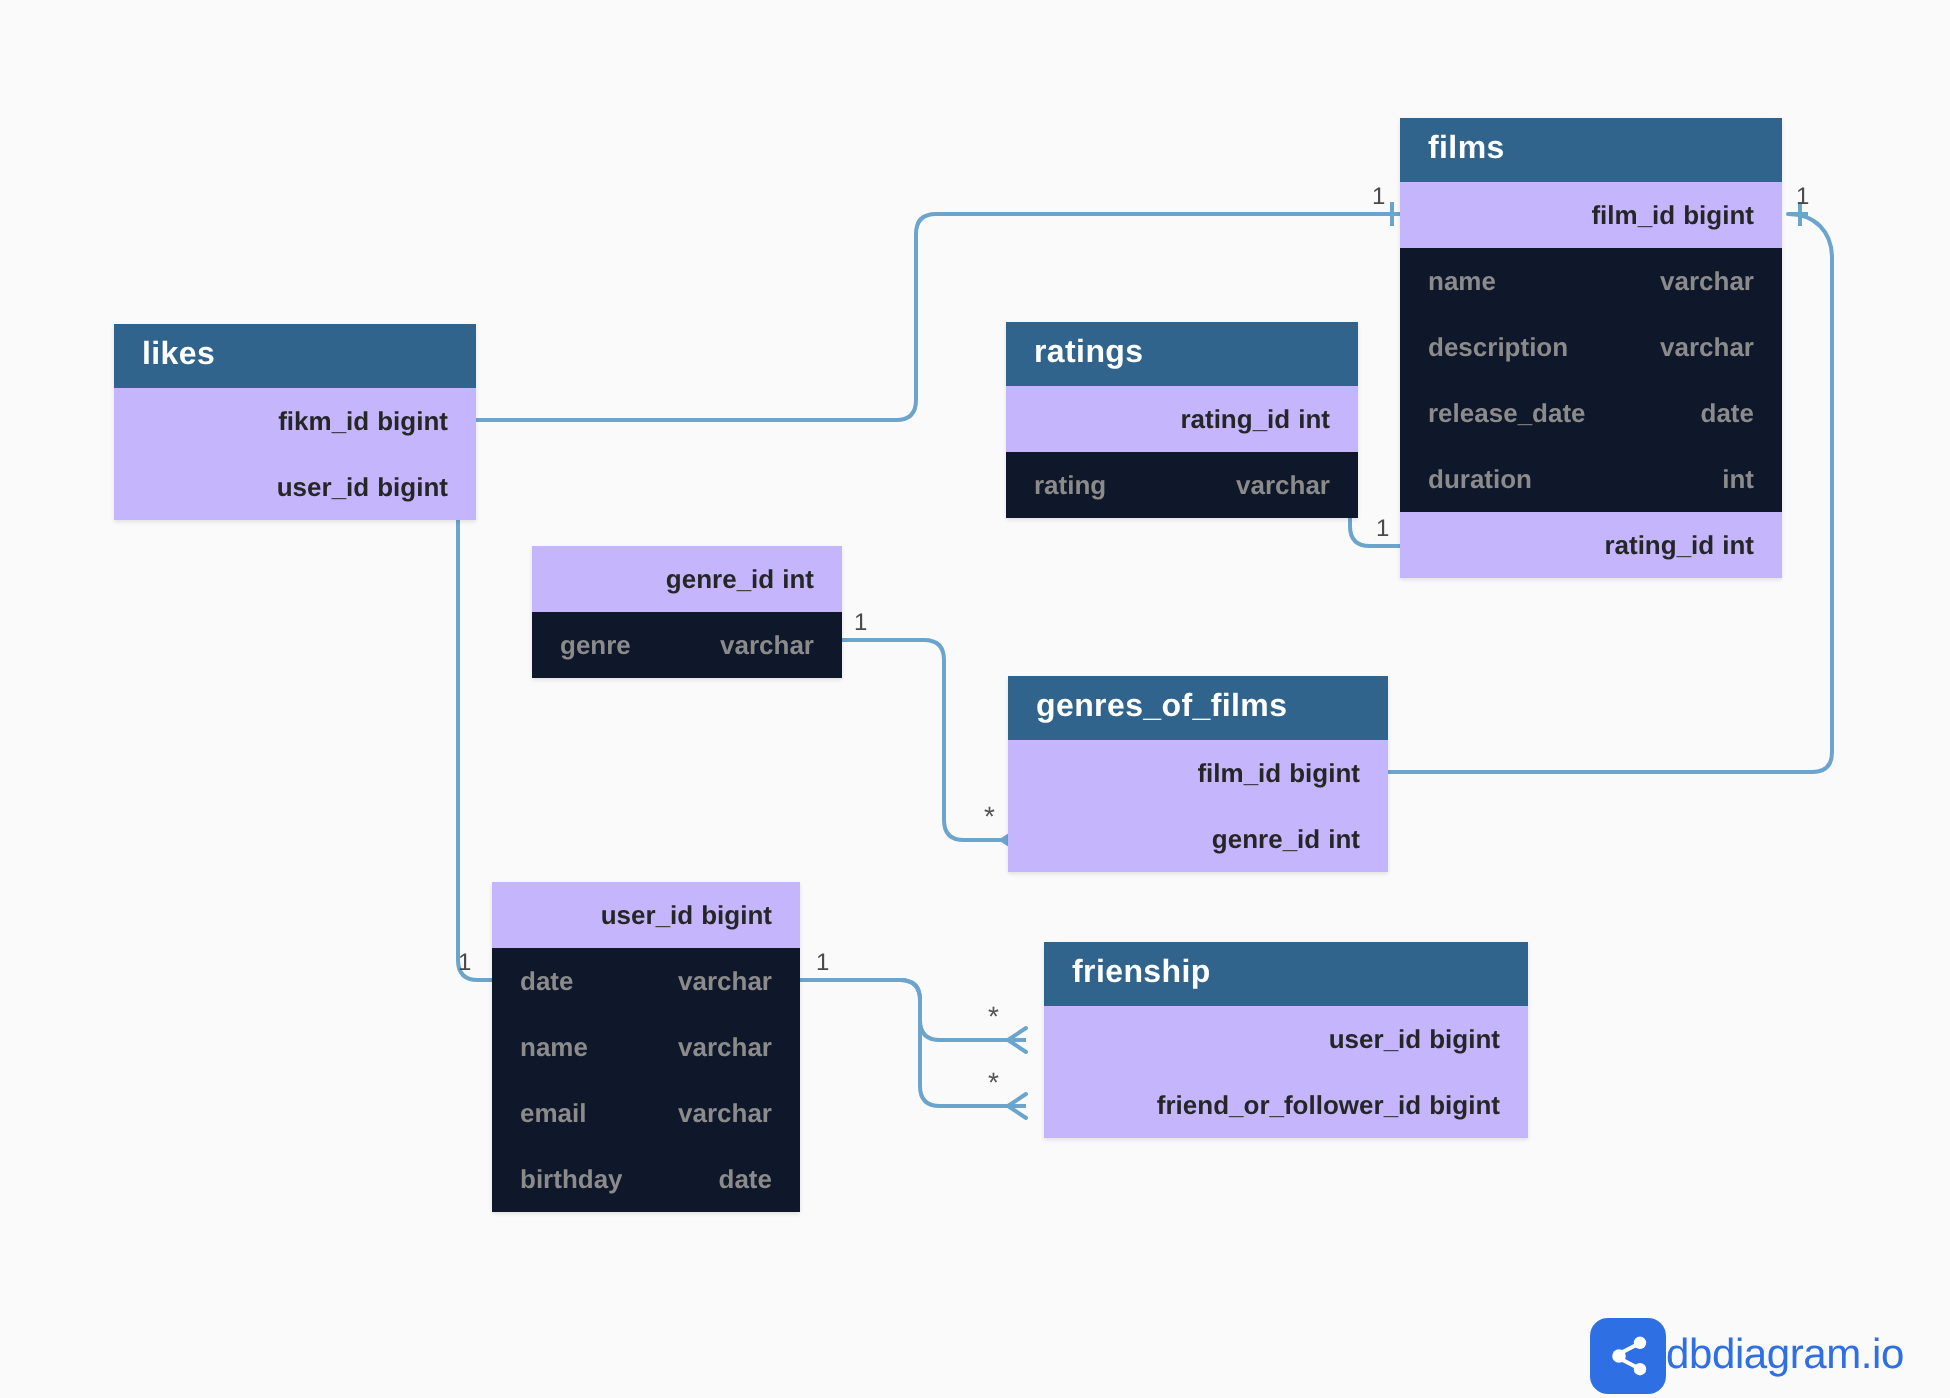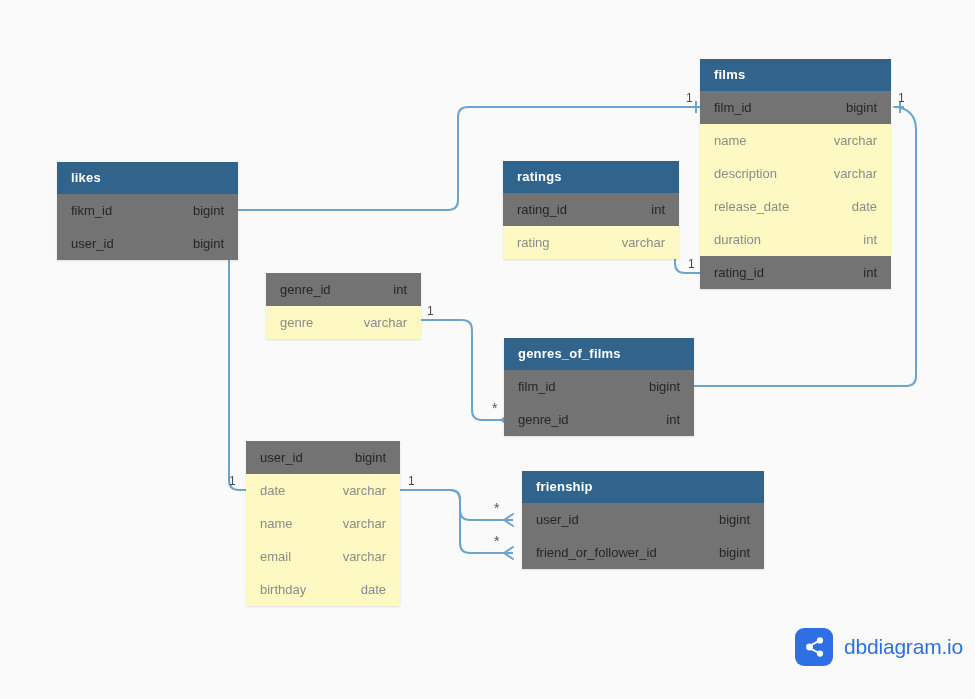--- a/index.html
+++ b/index.html
@@ -54,60 +54,61 @@
   }
   
   .table {
     position: absolute;
     background: #f0f0f0;
     box-shadow: 0 1px 2px rgba(0,0,0,0.10);
   }
   .table-header {
     background: #31648c;
     color: #ffffff;
-    font-size: 13px;
+    font-size: 16px;
     font-weight: bold;
     padding: 0 14px;
     height: 32px;
     line-height: 32px;
     letter-spacing: .2px;
     overflow: hidden;
     white-space: nowrap;
   }
   .row {
     display: flex;
     align-items: center;
     justify-content: space-between;
     height: 33px;
     padding: 0 14px;
     font-size: 13px;
-    background: #fef9c3;
+    background: #0f172a;
     color: #8b8b8b;
     white-space: nowrap;
+    font-weight: bold;
   }
   .row.key {
-    background: #737373;
+    background: #c4b5fd;
     color: #262626;
-    font-weight: normal;
+    font-weight: bold;
+    justify-content: flex-end;
   }
   .row .fname {
     overflow: hidden;
     text-overflow: ellipsis;
   }
   .row .ftype {
-    margin-left: 14px;
+    margin-left: 4px;
   }
   
   #logo {
     position: absolute;
     left: 795px;
-    top: 628px;
+    top: 659px;
     display: flex;
     align-items: center;
-    gap: 11px;
   }
   #logo .mark {
     width: 38px;
     height: 38px;
     border-radius: 9px;
     background: #2f6fe4;
     position: relative;
     flex: none;
   }
   #logo .mark svg { display: block; }

